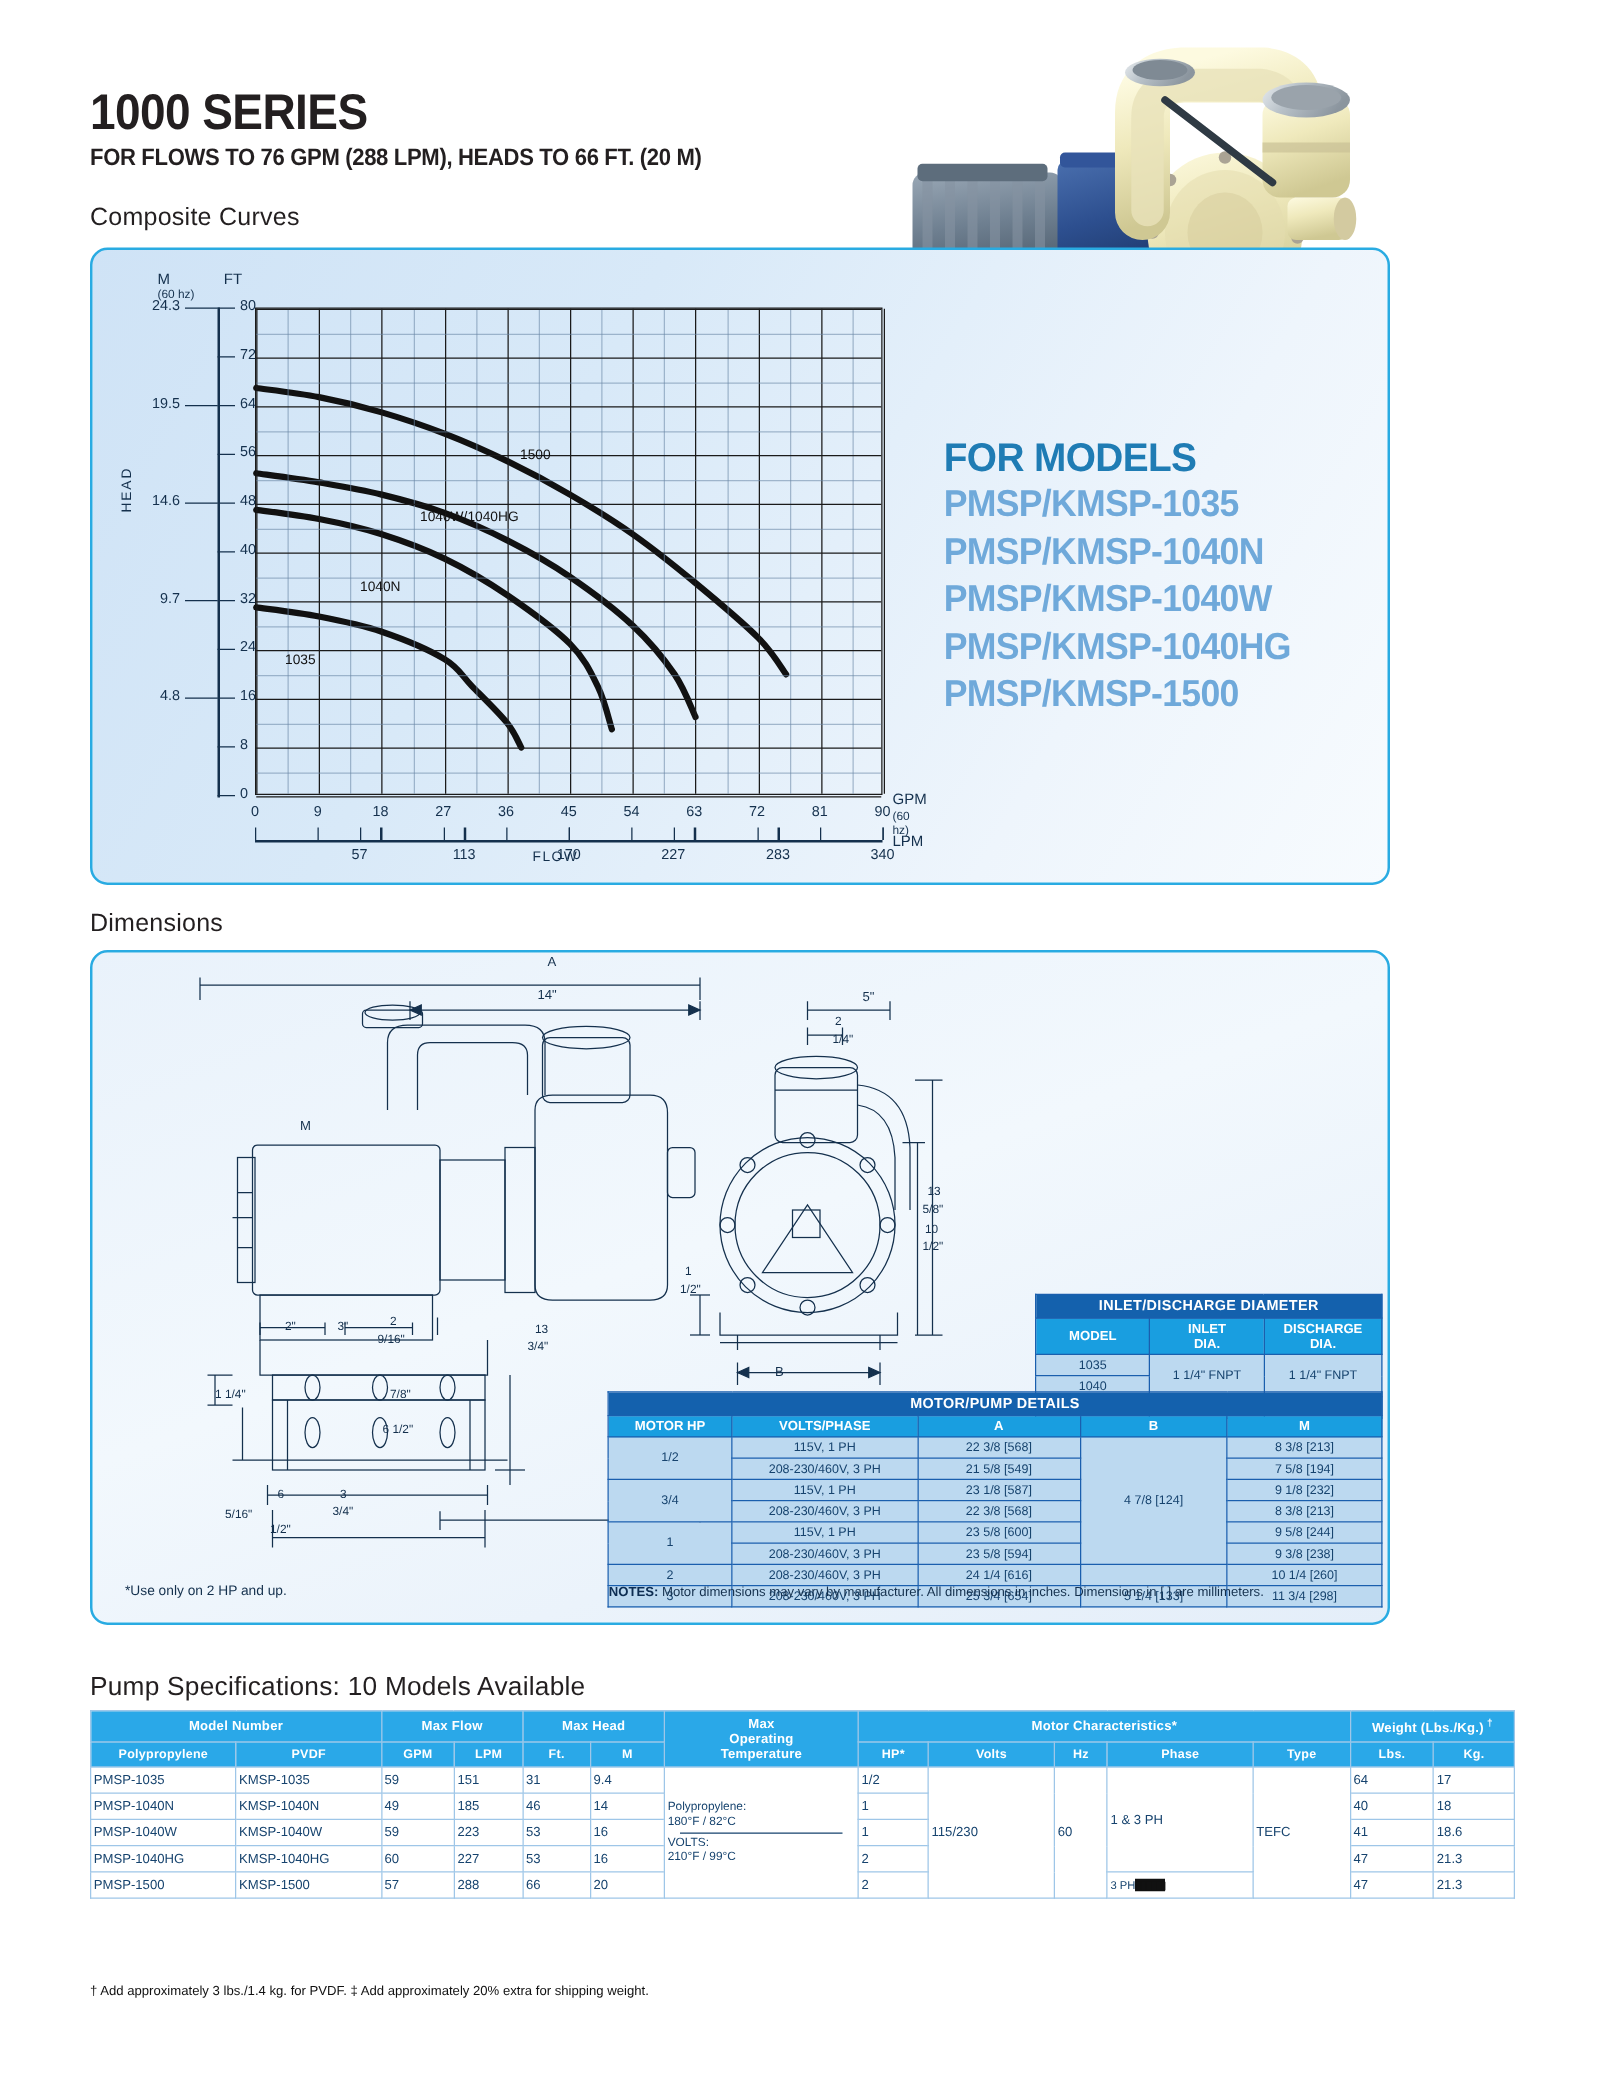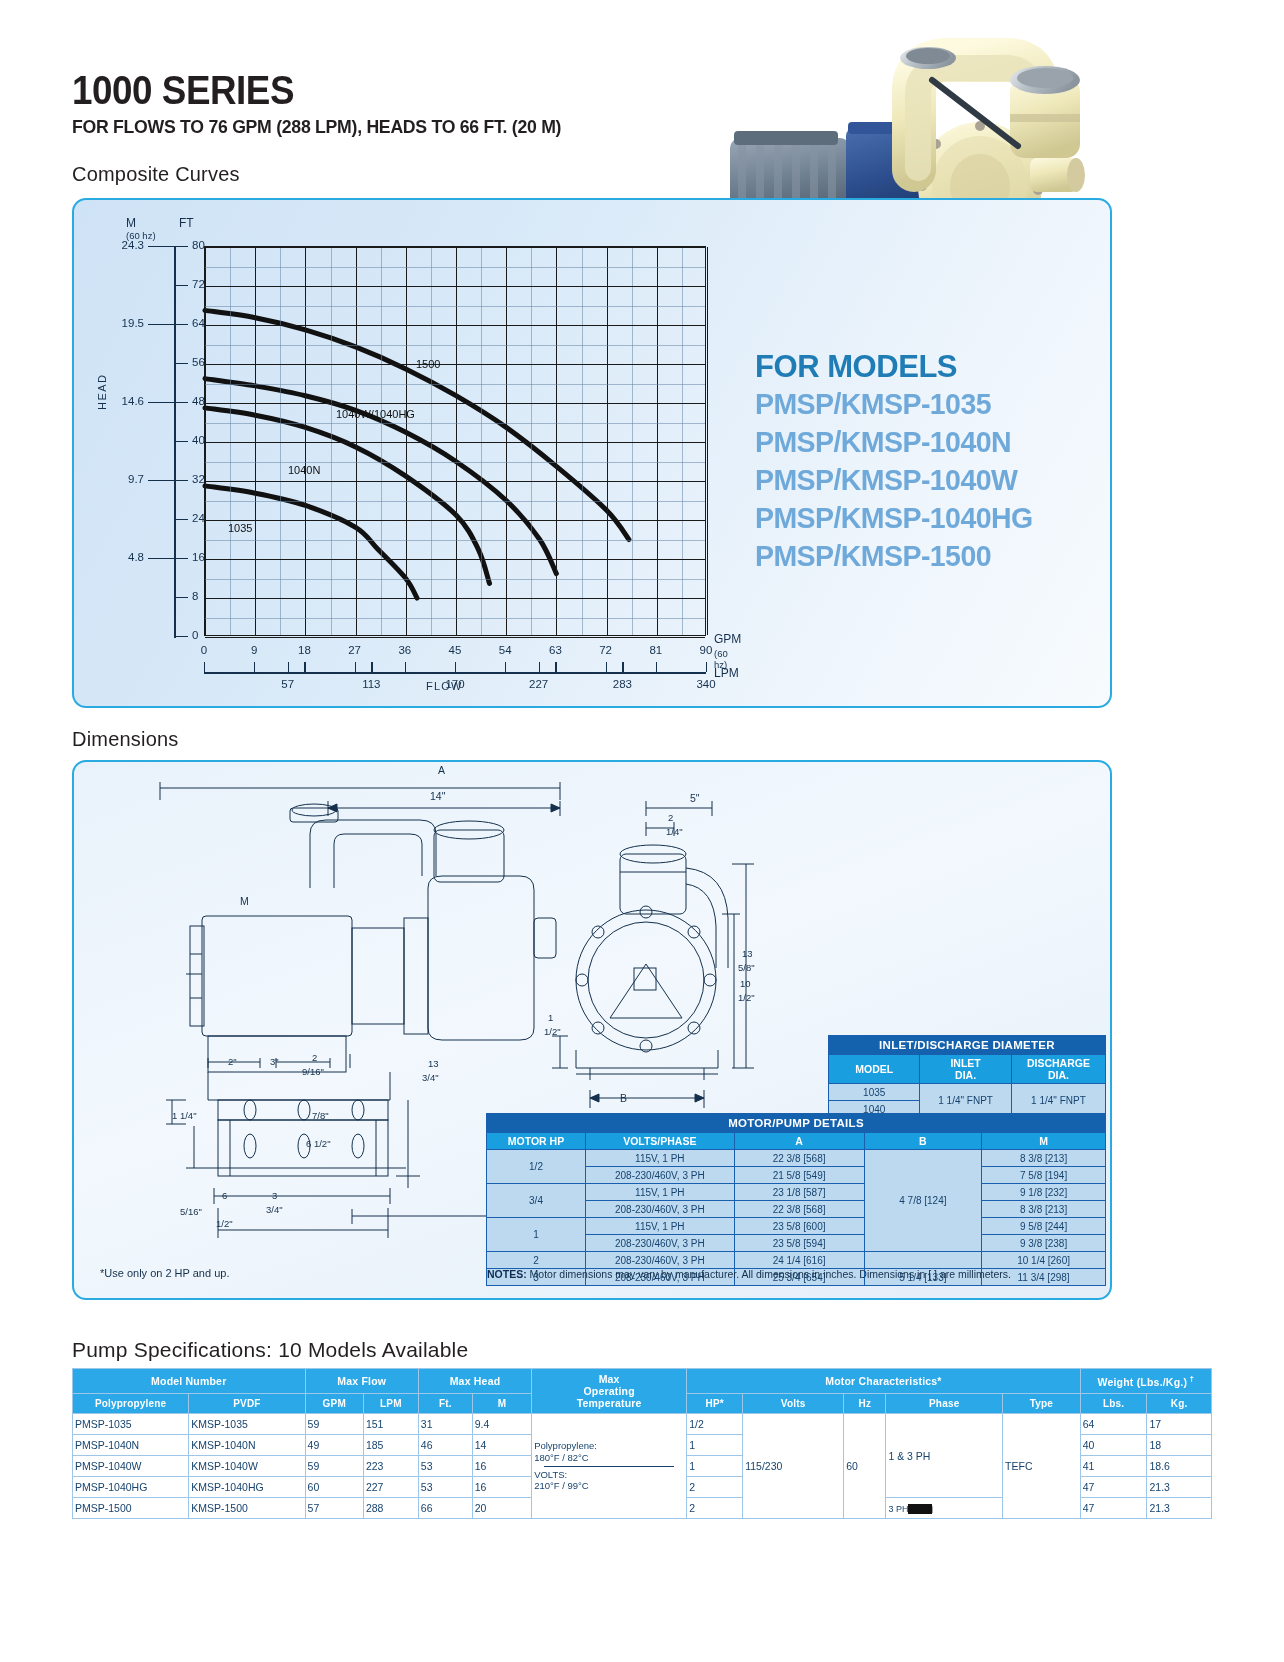--- a/index.html
+++ b/index.html
@@ -752,13 +752,14 @@
     <td>
       <span style="font-size:9px">3 PH</span><span class="blackbar">▮▮▮▮▮▮</span>
     </td>
     <td>47</td>
     <td>21.3</td>
   </tr>
 </tbody>
   </table>
 
 <div id="footnotes">
+  <div>† Add approximately 3 lbs./1.4 kg. for PVDF.  ‡ Add approximately 20% extra for shipping weight.</div>
 </div>
 
 </body></html>

